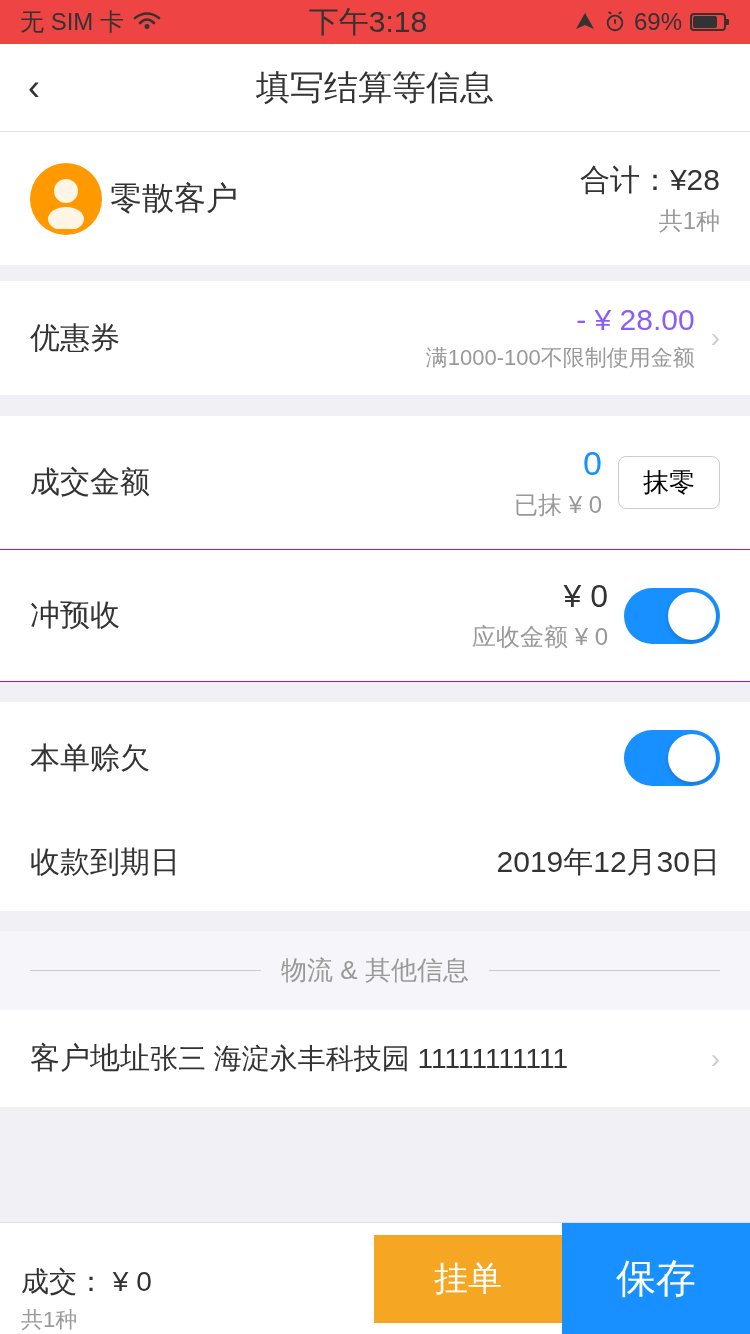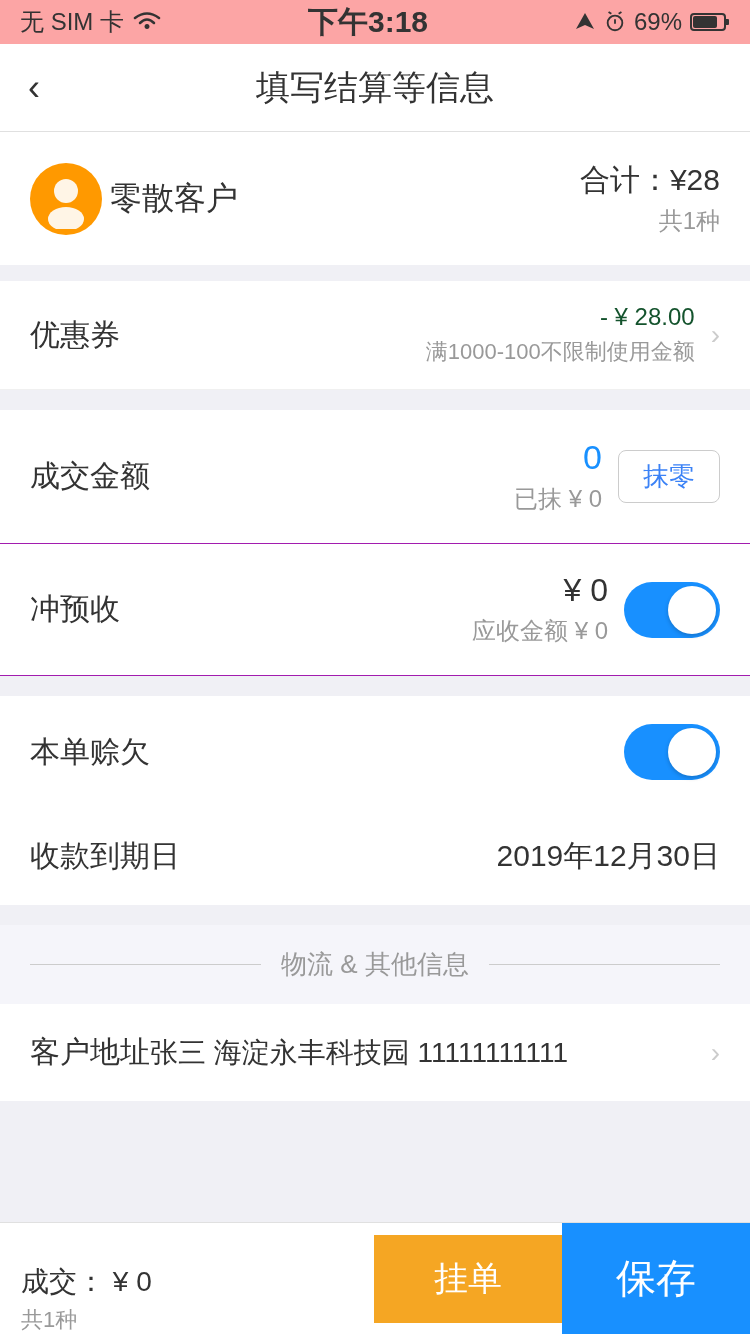--- a/index.html
+++ b/index.html
@@ -11,30 +11,30 @@
       background: #f0f0f5;
       font-size: 28px;
       color: #333;
       position: relative;
     }
 
     
     .status-bar {
       width: 750px;
       height: 44px;
-      background: #fca5a5;
+      background: #ef4444;
       display: flex;
       align-items: center;
       justify-content: space-between;
       padding: 0 20px;
       font-size: 24px;
       font-weight: 500;
     }
     .status-left { display: flex; align-items: center; gap: 8px; }
-    .status-center { font-size: 30px; font-weight: 700; }
+    .status-center { font-size: 30px; font-weight: 400; }
     .status-right { display: flex; align-items: center; gap: 8px; font-size: 24px; }
 
     
     .nav-bar {
       width: 750px;
       height: 88px;
       background: #fff;
       display: flex;
       align-items: center;
       justify-content: center;
@@ -133,23 +133,23 @@
     }
     .row-value-blue {
       color: #1890ff;
     }
     .row-sub {
       font-size: 24px;
       color: #999;
       margin-top: 6px;
     }
     .row-discount-amount {
-      font-size: 24px;
+      font-size: 30px;
       font-weight: 500;
-      color: #14532d;
+      color: #8b5cf6;
     }
     .row-discount-sub {
       font-size: 22px;
       color: #999;
       margin-top: 6px;
       text-align: right;
     }
 
     
     .coupon-row {
@@ -164,21 +164,21 @@
       color: #ccc;
       font-size: 28px;
     }
 
     
     .moling-btn {
       border: 1px solid #ccc;
       border-radius: 8px;
       padding: 8px 24px;
       font-size: 26px;
-      color: #3b82f6;
+      color: #000000;
       background: #fff;
       cursor: pointer;
     }
 
     
     .toggle {
       width: 96px;
       height: 56px;
       border-radius: 28px;
       background: #1890ff;

